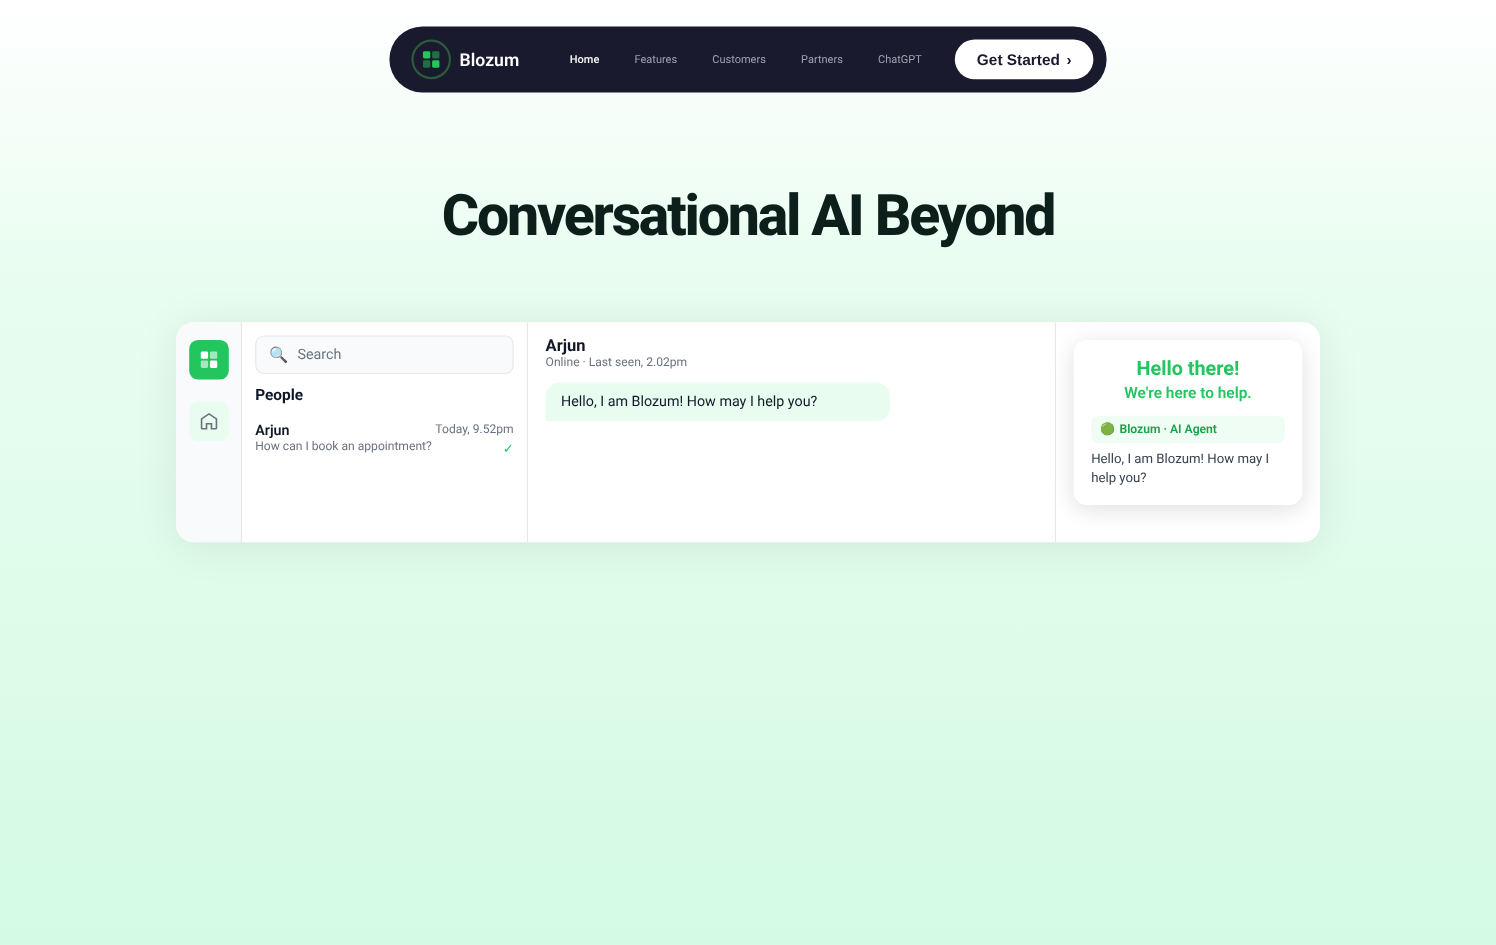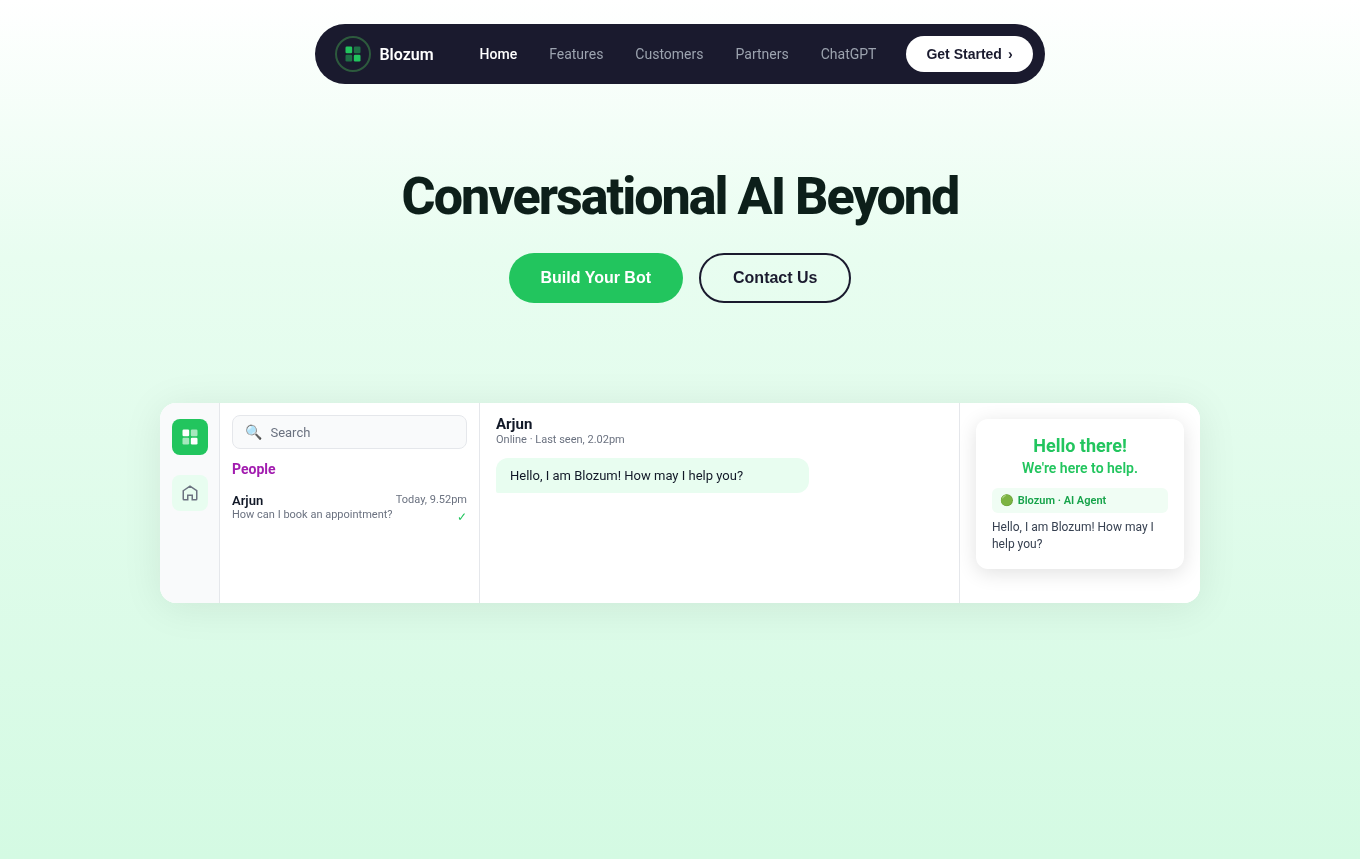--- a/index.html
+++ b/index.html
@@ -71,21 +71,21 @@
 
     .nav-links {
       display: flex;
       align-items: center;
       gap: 4px;
       margin-left: 16px;
     }
 
     .nav-link {
       color: #9ca3af;
-      font-size: 14px;
+      font-size: 10px;
       font-weight: 400;
       padding: 8px 14px;
       border-radius: 50px;
       cursor: pointer;
       text-decoration: none;
       transition: color 0.2s;
       text-align: right;
     }
 
     .nav-link.active {
@@ -233,21 +233,21 @@
       font-size: 13px;
       color: #6b7280;
       background: transparent;
       border: none;
       outline: none;
     }
 
     .demo-people-heading {
       font-size: 14px;
       font-weight: 700;
-      color: #a21caf;
+      color: #0f172a;
       margin-bottom: 8px;
     }
 
     .demo-person-row {
       display: flex;
       justify-content: space-between;
       align-items: flex-start;
       padding: 8px 0;
     }
 
@@ -393,24 +393,20 @@
       </button>
 
     </nav>
   </div>
 
   <section class="hero">
     <h1 class="hero-title">
       <span>Conversational AI Beyond</span><br>
     </h1>
 
-    <div class="hero-buttons">
-      <button class="btn-primary">Build Your Bot</button>
-      <button class="btn-secondary">Contact Us</button>
-    </div>
   </section>
 
   <div class="demo-section">
     <div class="demo-card">
 
       <div class="demo-sidebar">
         <div class="demo-sidebar-icon active">
           <svg width="20" height="20" viewBox="0 0 24 24" fill="none">
             <rect x="3" y="3" width="8" height="8" rx="1.5" fill="#ffffff"></rect>
             <rect x="13" y="3" width="8" height="8" rx="1.5" fill="#ffffff" opacity="0.6"></rect>

